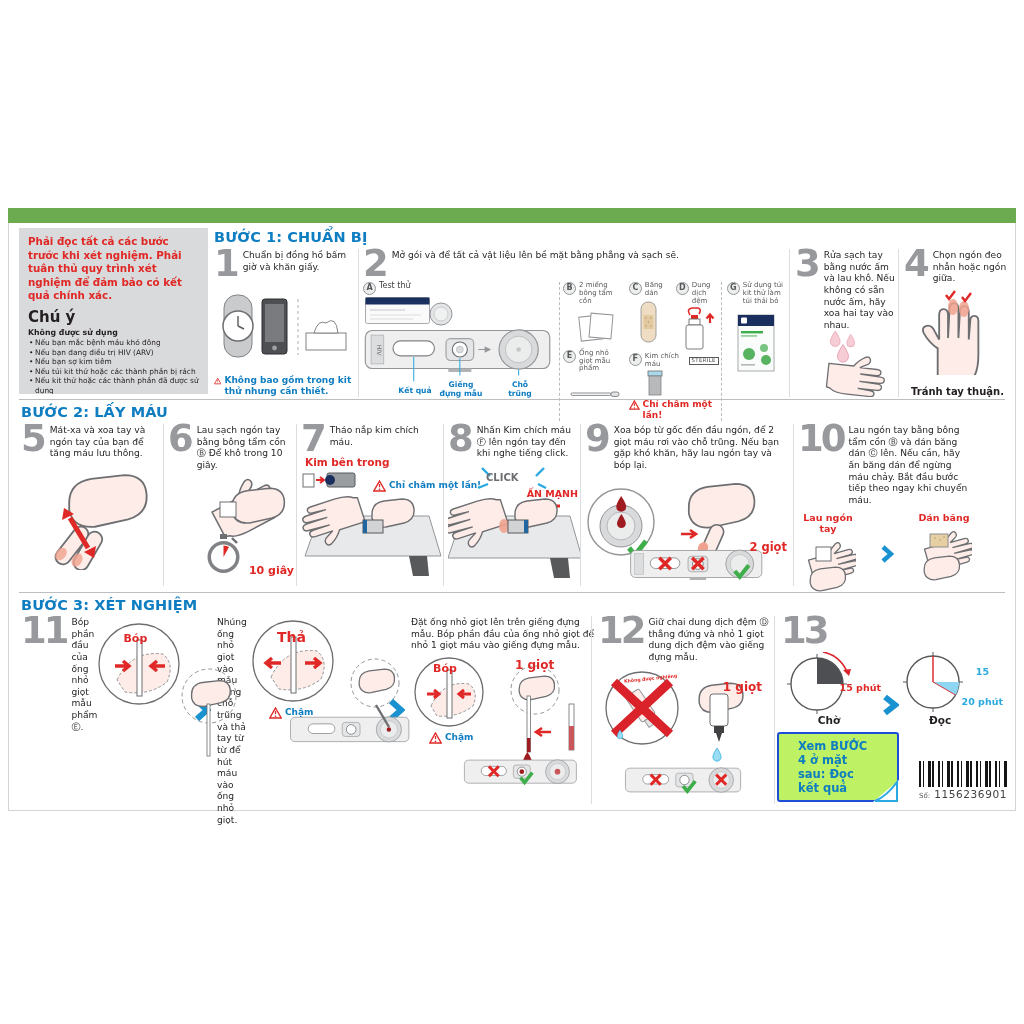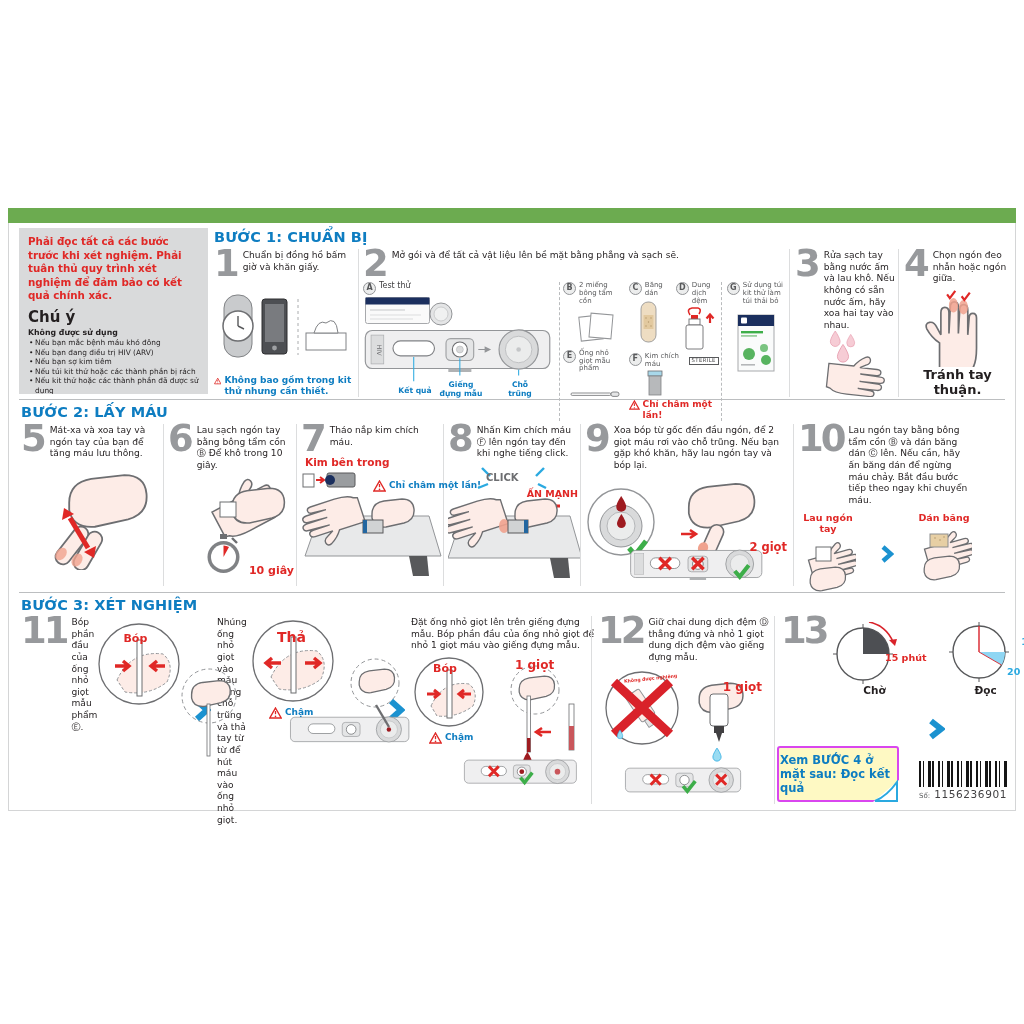--- a/index.html
+++ b/index.html
@@ -30,21 +30,21 @@
 .warn .wtxt{font-size:9px;font-weight:bold;line-height:1.2}
 .cl{display:inline-flex;width:13px;height:13px;border-radius:50%;background:#eceded;border:1px solid #939598;color:#58595b;font-size:8px;font-weight:bold;align-items:center;justify-content:center;flex:none}
 .mat{display:flex;gap:3px;font-size:7px;color:#58595b;line-height:1.12;align-items:flex-start}
 .sterile{font-size:5.3px;border:1px solid #58595b;padding:0 2px;letter-spacing:.4px;color:#414042;align-self:center}
 .art{position:relative}
 .devlbl{position:absolute;transform:translateX(-50%);font-size:7.6px;font-weight:bold;color:#0e7dc1;text-align:center;line-height:1.1;white-space:pre-line}
 .chev{flex:none;align-self:center}
 .row{display:flex}
 .cap{font-size:10.5px;font-weight:bold;text-align:center}
 
-.notebox{position:absolute;left:2px;bottom:2px;width:122px;border:2px solid #d946ef;border-radius:3px;padding:5px 1px;background:#fef9c3}
+.notebox{position:absolute;left:2px;bottom:2px;width:122px;border:2px solid #1d4ed8;border-radius:3px;padding:5px 19px;background:#bef264}
 .notebox .ntxt{font-size:11.5px;font-weight:bold;color:#0e7dc1;line-height:1.22}
 .fold{position:absolute;right:-2px;bottom:-2px}
 .barcode-wrap{position:absolute;right:0;bottom:4px;width:104px;text-align:right}
 .barcode{width:88px;height:26px;margin-left:16px;background:repeating-linear-gradient(90deg,#151515 0 2px,#fff 2px 4px,#151515 4px 5px,#fff 5px 9px,#151515 9px 12px,#fff 12px 13px,#151515 13px 15px,#fff 15px 19px)}
 .codeline{display:flex;align-items:baseline;gap:4px;justify-content:flex-end;margin-top:1px}
 .codepre{font-size:7px;color:#58595b}
 .codenum{font-size:10.5px;color:#414042;letter-spacing:.6px}
 .tiny-red{position:absolute;font-size:4.6px;color:#e02826;font-weight:bold}
 svg{display:block}
 .overlbl{position:absolute;white-space:nowrap}
@@ -278,21 +278,21 @@
             </div>
           <svg width="96" height="86" viewBox="0 0 96 86" style="margin:4px auto 0">
             <g transform="translate(4,12) scale(0.74)">
                 <use href="#hand" fill="#fdece7" stroke="#6d6e71" stroke-width="2.5"></use>
               </g>
             <ellipse cx="43" cy="18" rx="5" ry="8" fill="#f0a28e" opacity=".85"></ellipse>
             <ellipse cx="54" cy="20" rx="5" ry="8" fill="#f0a28e" opacity=".85"></ellipse>
             <path d="M36 6 l3 4 l6 -8" stroke="#e02826" stroke-width="2.4" fill="none"></path>
             <path d="M52 8 l3 4 l6 -8" stroke="#e02826" stroke-width="2.4" fill="none"></path>
           </svg>
-          <div class="cap" style="font-size:13px;margin-top:auto">Tránh tay thuận.</div>
+          <div class="cap" style="font-size:10px;margin-top:auto">Tránh tay thuận.</div>
         </div>
       </div>
     </section>
 
     <div class="rule" style="top:176px"></div>
 
     <section class="sec" style="left:12px;top:181px;width:994px;height:186px">
       <h1 class="sec-title">BƯỚC 2: LẤY MÁU</h1>
       <div class="row" style="margin-top:4px;height:162px">
 
@@ -653,21 +653,21 @@
                   <circle cx="135" cy="19.5" r="11.5" fill="#ebecec" stroke="#b5b7b9" stroke-width=".7"></circle>
                 <use href="#xmark" transform="translate(44,19)"></use>
                 <use href="#check" transform="translate(90,28)"></use>
                 <use href="#xmark" transform="translate(135,19)"></use>
               </g>
             </svg>
           </div>
         </div>
         <div class="vdiv"></div>
 
-        <div style="width:232px;padding:0 0 0 6px;display:flex;flex-direction:row;position:relative">
+        <div style="width:232px;padding:0 0 0 6px;display:flex;flex-direction:column;position:relative">
           <div class="sh">
               <span class="num" style="letter-spacing:-3px">13</span>
             </div>
           <div class="row" style="margin-top:6px;gap:4px;align-items:flex-start">
             <div style="text-align:center;width:96px">
               <div class="art" style="height:62px">
                 <svg width="64" height="62" viewBox="0 0 64 62" style="margin-left:6px">
                   <circle cx="30" cy="32" r="26" fill="#fff" stroke="#58595b" stroke-width="1.4"></circle>
                   <line x1="30" y1="2" x2="30" y2="6" stroke="#58595b"></line>
                     <line x1="30" y1="58" x2="30" y2="62" stroke="#58595b"></line>

